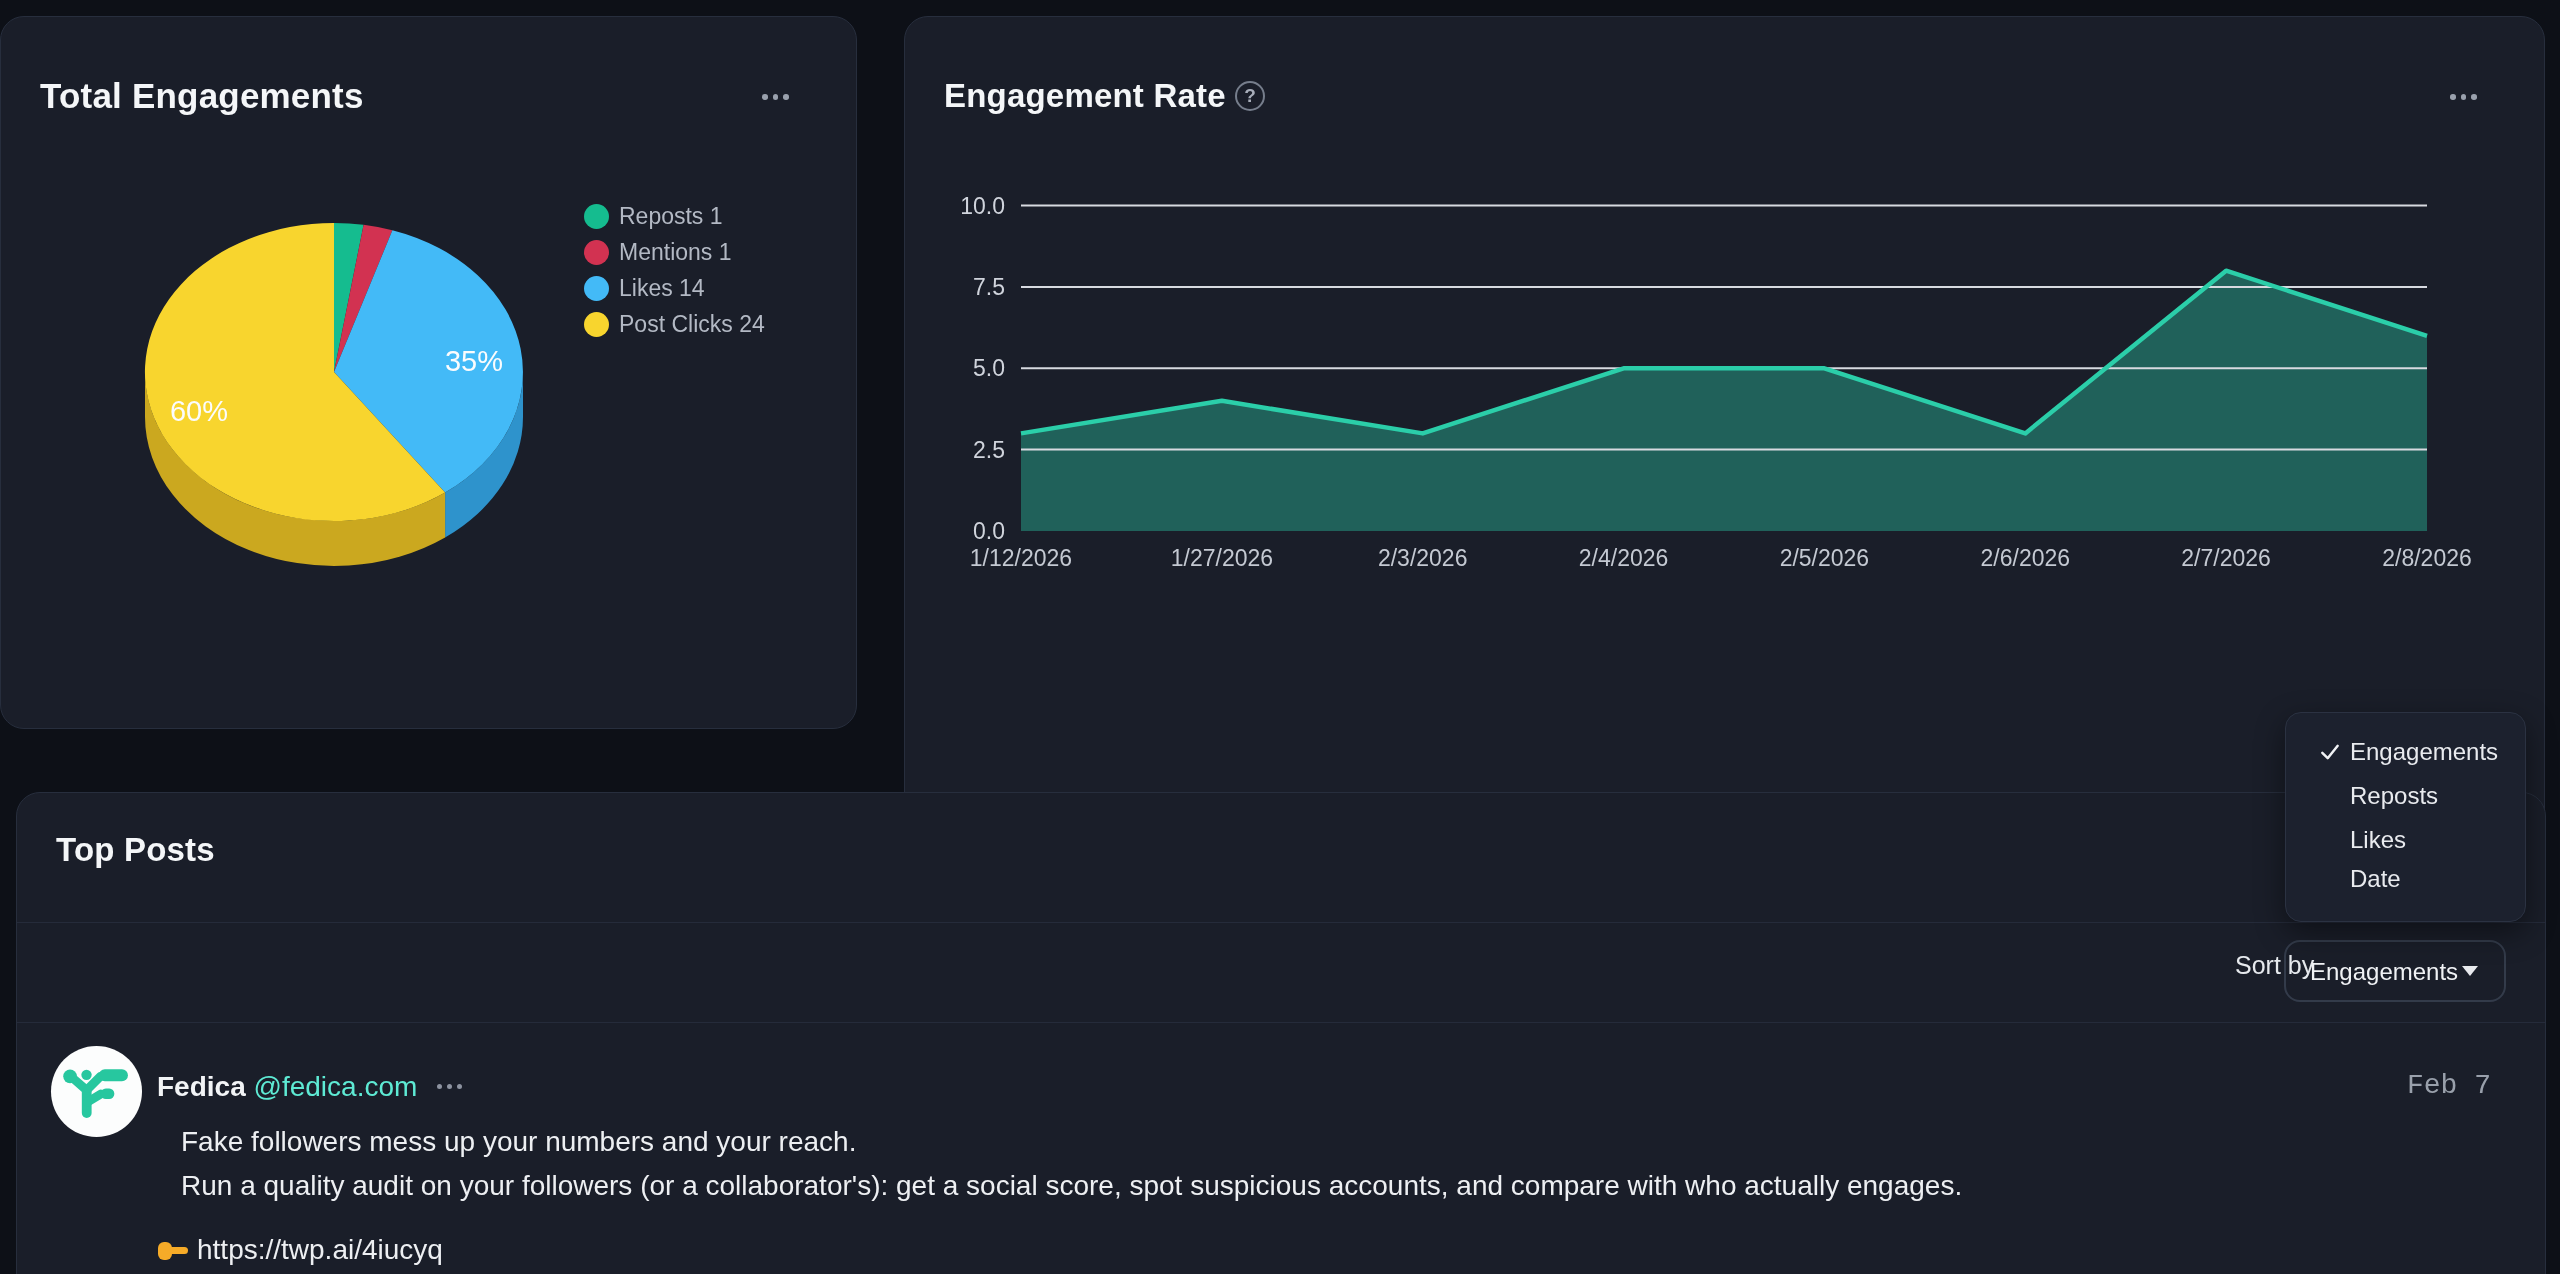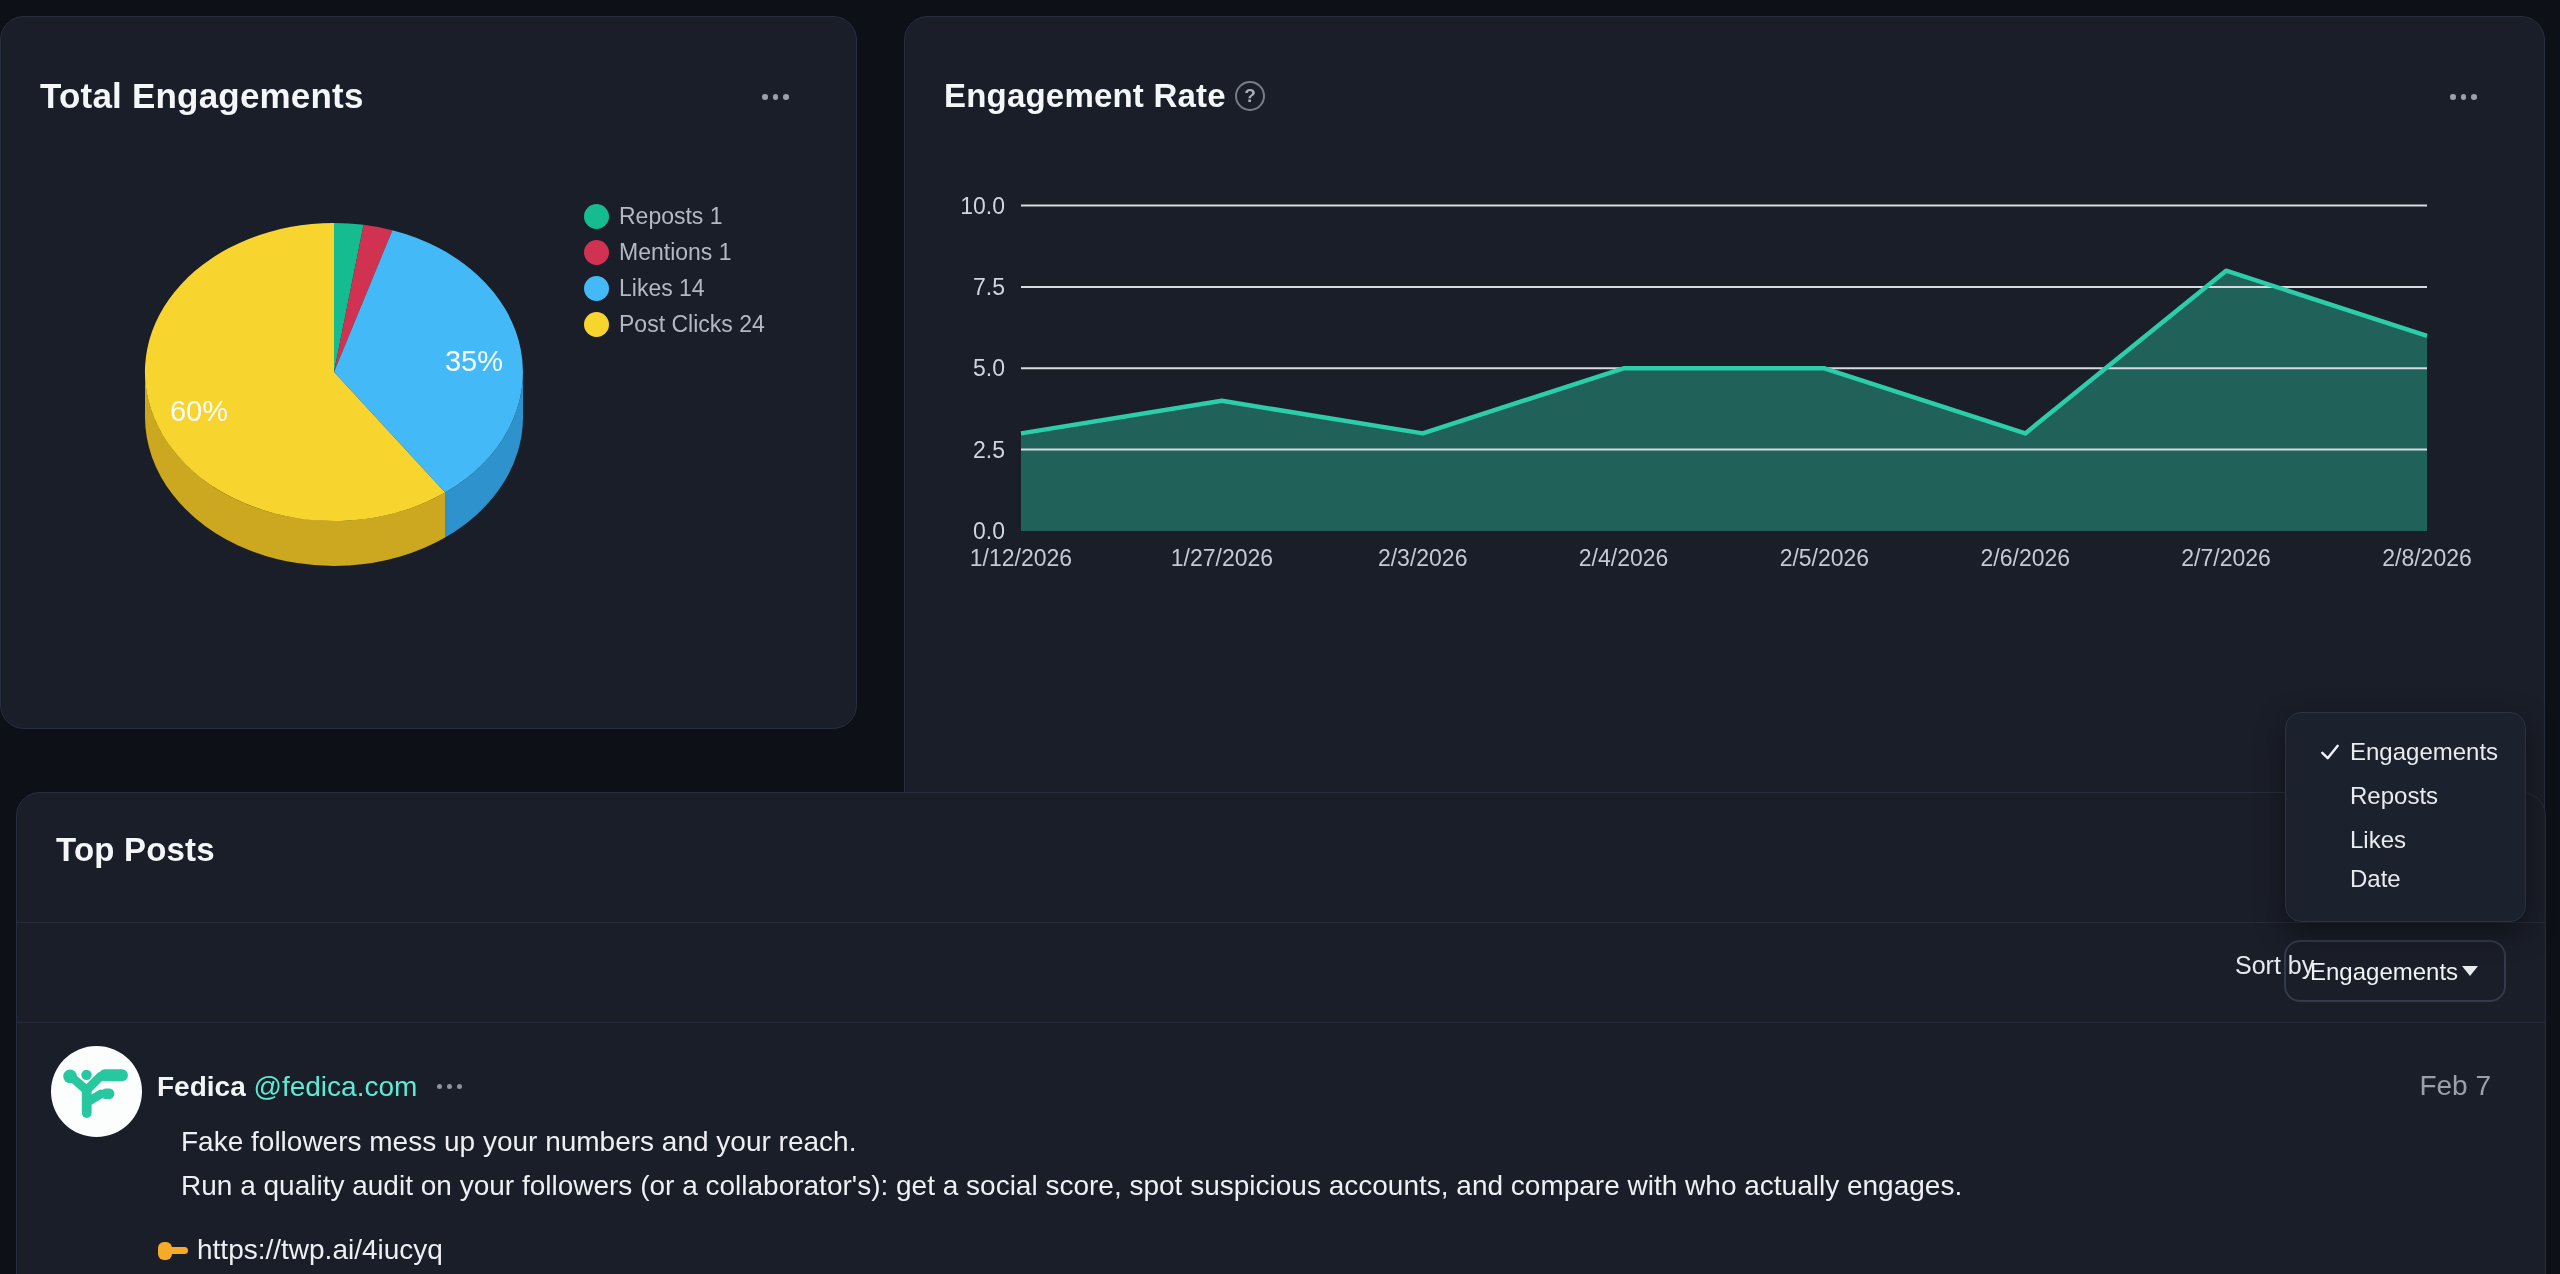--- a/index.html
+++ b/index.html
@@ -35,21 +35,21 @@
              border-radius:16px; color:#F0F2F5; font-size:24px; }
   #sortbtn span.t { position:absolute; left:24px; top:16px; }
   .caret { position:absolute; left:176px; top:24px; width:0; height:0; border-left:8px solid transparent;
            border-right:8px solid transparent; border-top:10px solid #E8EAEE; }
   
   #avatar { position:absolute; left:51px; top:1046px; width:91px; height:91px; border-radius:50%; background:#FCFDFD; z-index:5;}
   .pname { position:absolute; left:157px; top:1071px; font-size:28px; font-weight:bold; color:#F2F4F6; }
   .phandle { font-weight:400; color:#5eead4; }
   .pdots { position:absolute; left:437px; top:1084px; display:flex; gap:5px; }
   .pdots i { width:5px; height:5px; border-radius:50%; background:#8D93A0; display:block; }
-  .pdate { position:absolute; right:69px; top:1070px; font-size:28px; color:#99A0AB; }
+  .pdate { position:absolute; right:69px; top:1070px; font-size:28px; color:#99A0AB;font-family:Liberation Mono, monospace; }
   .ptext { position:absolute; left:157px; top:1120px; font-size:28px; color:#EDEFF2; line-height:44px;margin-left:24px; }
   .plink { position:absolute; left:157px; top:1234px; font-size:28px; color:#EDEFF2; }
 </style>
 </head>
 <body>
 
 <div class="card" id="card1">
   <div class="title" style="left:39px; top:59px; font-size:35px;">Total Engagements</div>
   <div class="dots" style="left:761px; top:77px;">
       <i></i>

